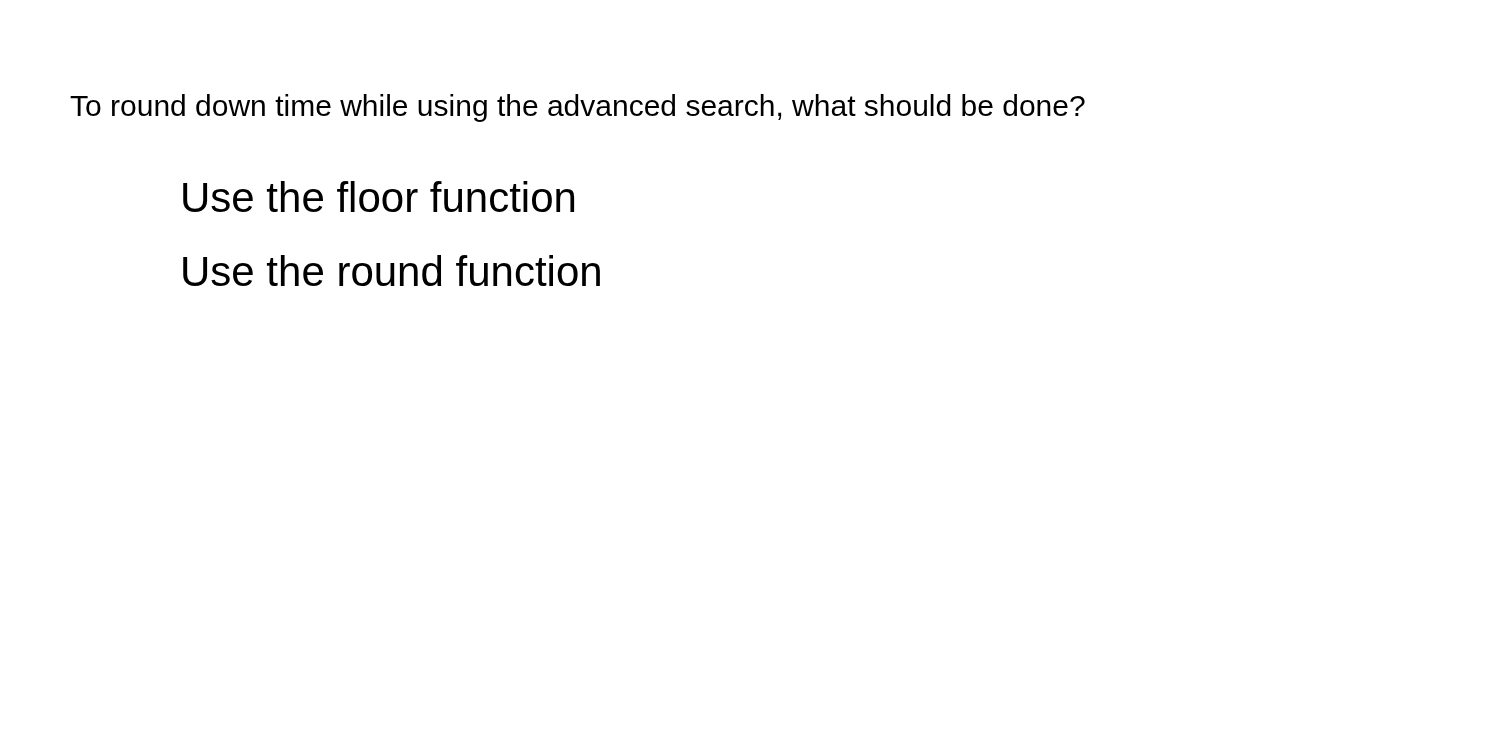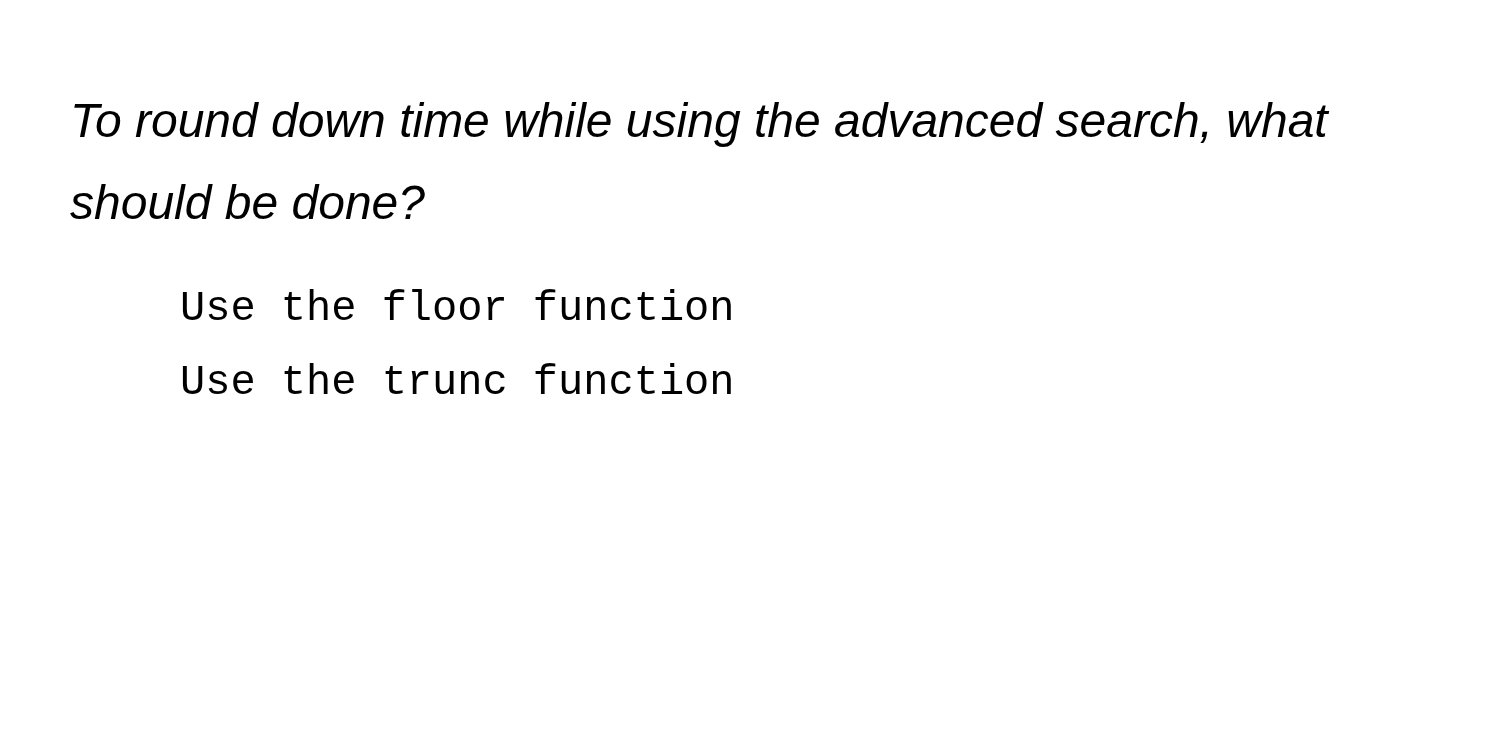--- a/index.html
+++ b/index.html
@@ -9,36 +9,34 @@
     }
     body {
       width: 1500px;
       height: 744px;
       background: #ffffff;
       font-family: -apple-system, BlinkMacSystemFont, "Segoe UI", Helvetica, Arial, sans-serif;
       color: #000000;
       padding: 80px 70px;
     }
     .question {
-      font-size: 48px;
+      font-size: 30px;
       line-height: 1.7;
       font-weight: 400;
       margin-bottom: 30px;
-      font-style: italic;
     }
     .options {
       padding-left: 110px;
-      font-family: Liberation Mono, monospace;
     }
     .option {
       font-size: 42px;
       line-height: 1.75;
       font-weight: 400;
     }
   </style>
 </head>
 <body>
 
 <div class="question">To round down time while using the advanced search, what should be done?</div>
 <div class="options">
   <div class="option">Use the floor function</div>
-  <div class="option">Use the trunc function</div>
+  <div class="option">Use the round function</div>
 </div>
 
 </body></html>

